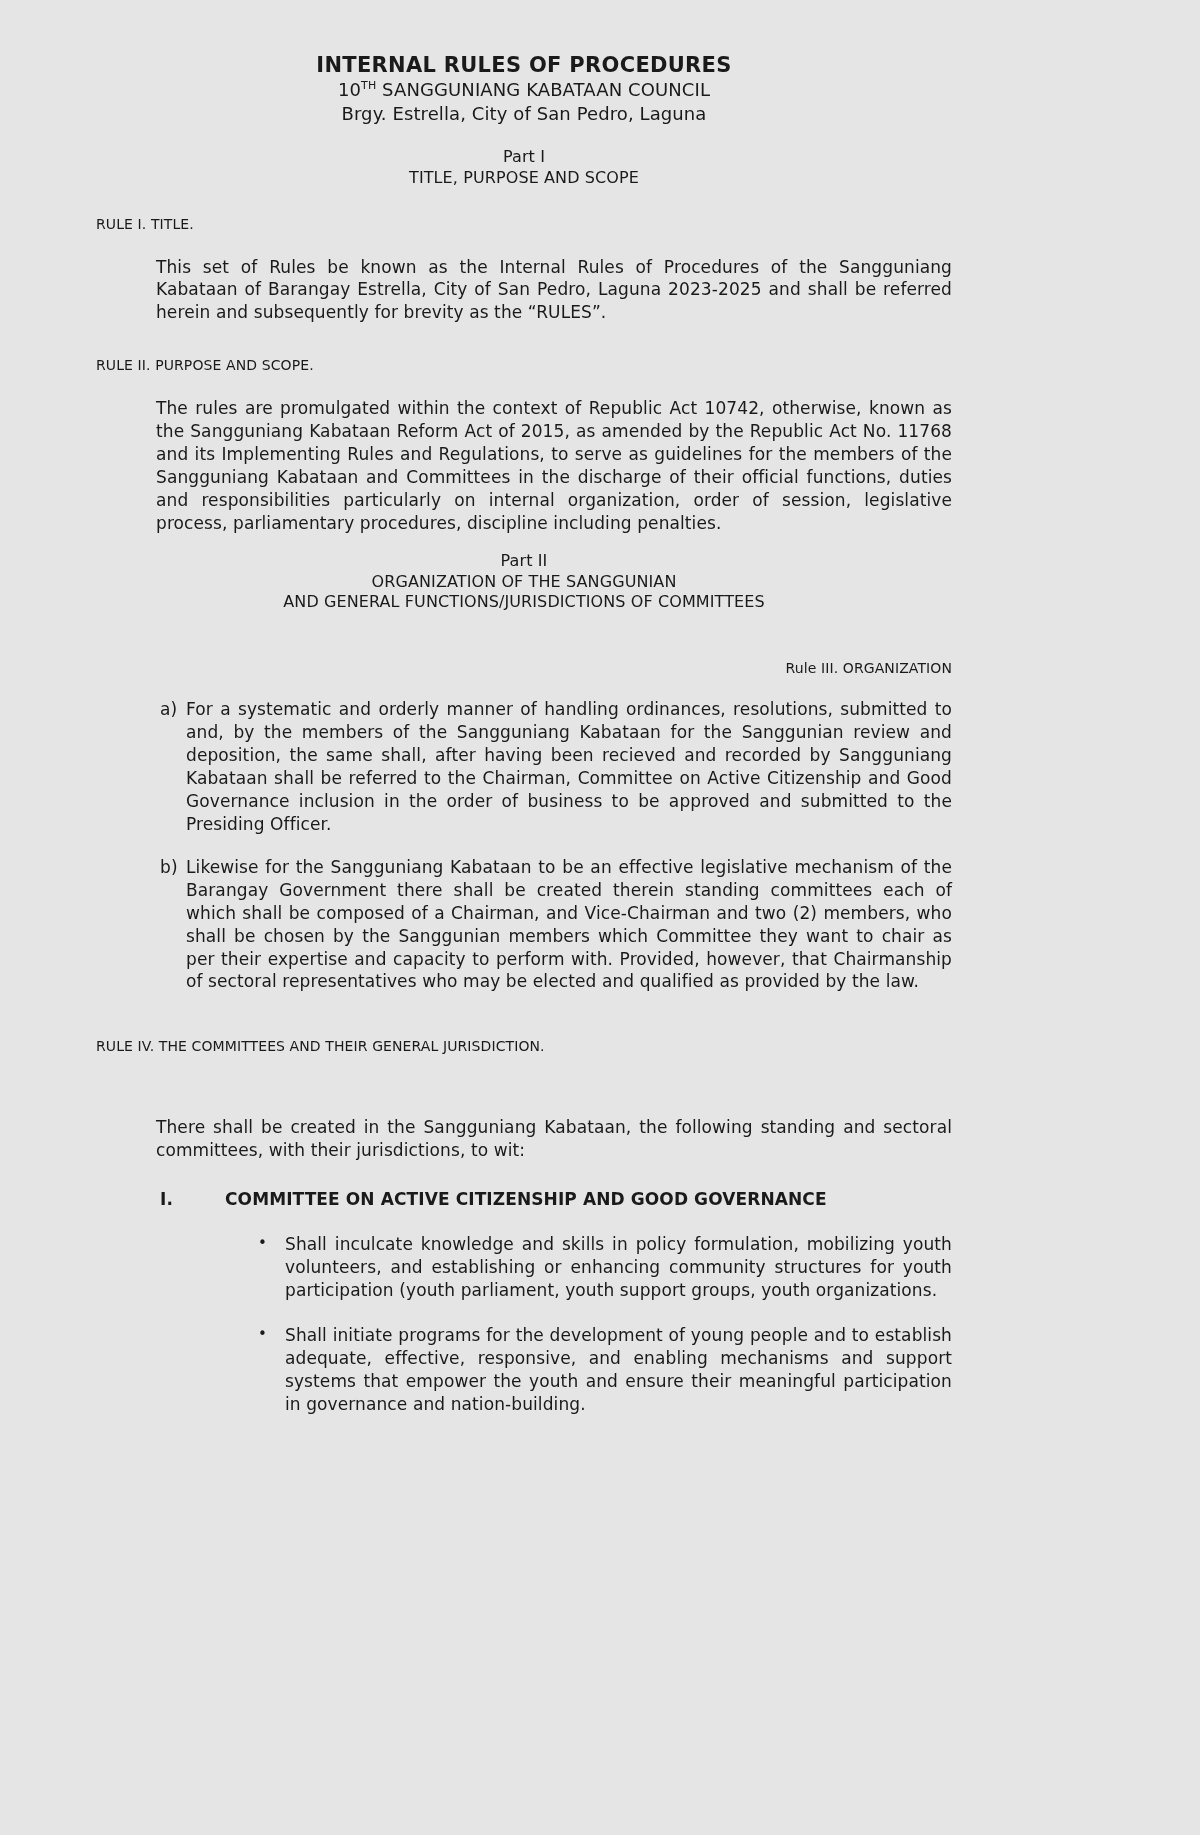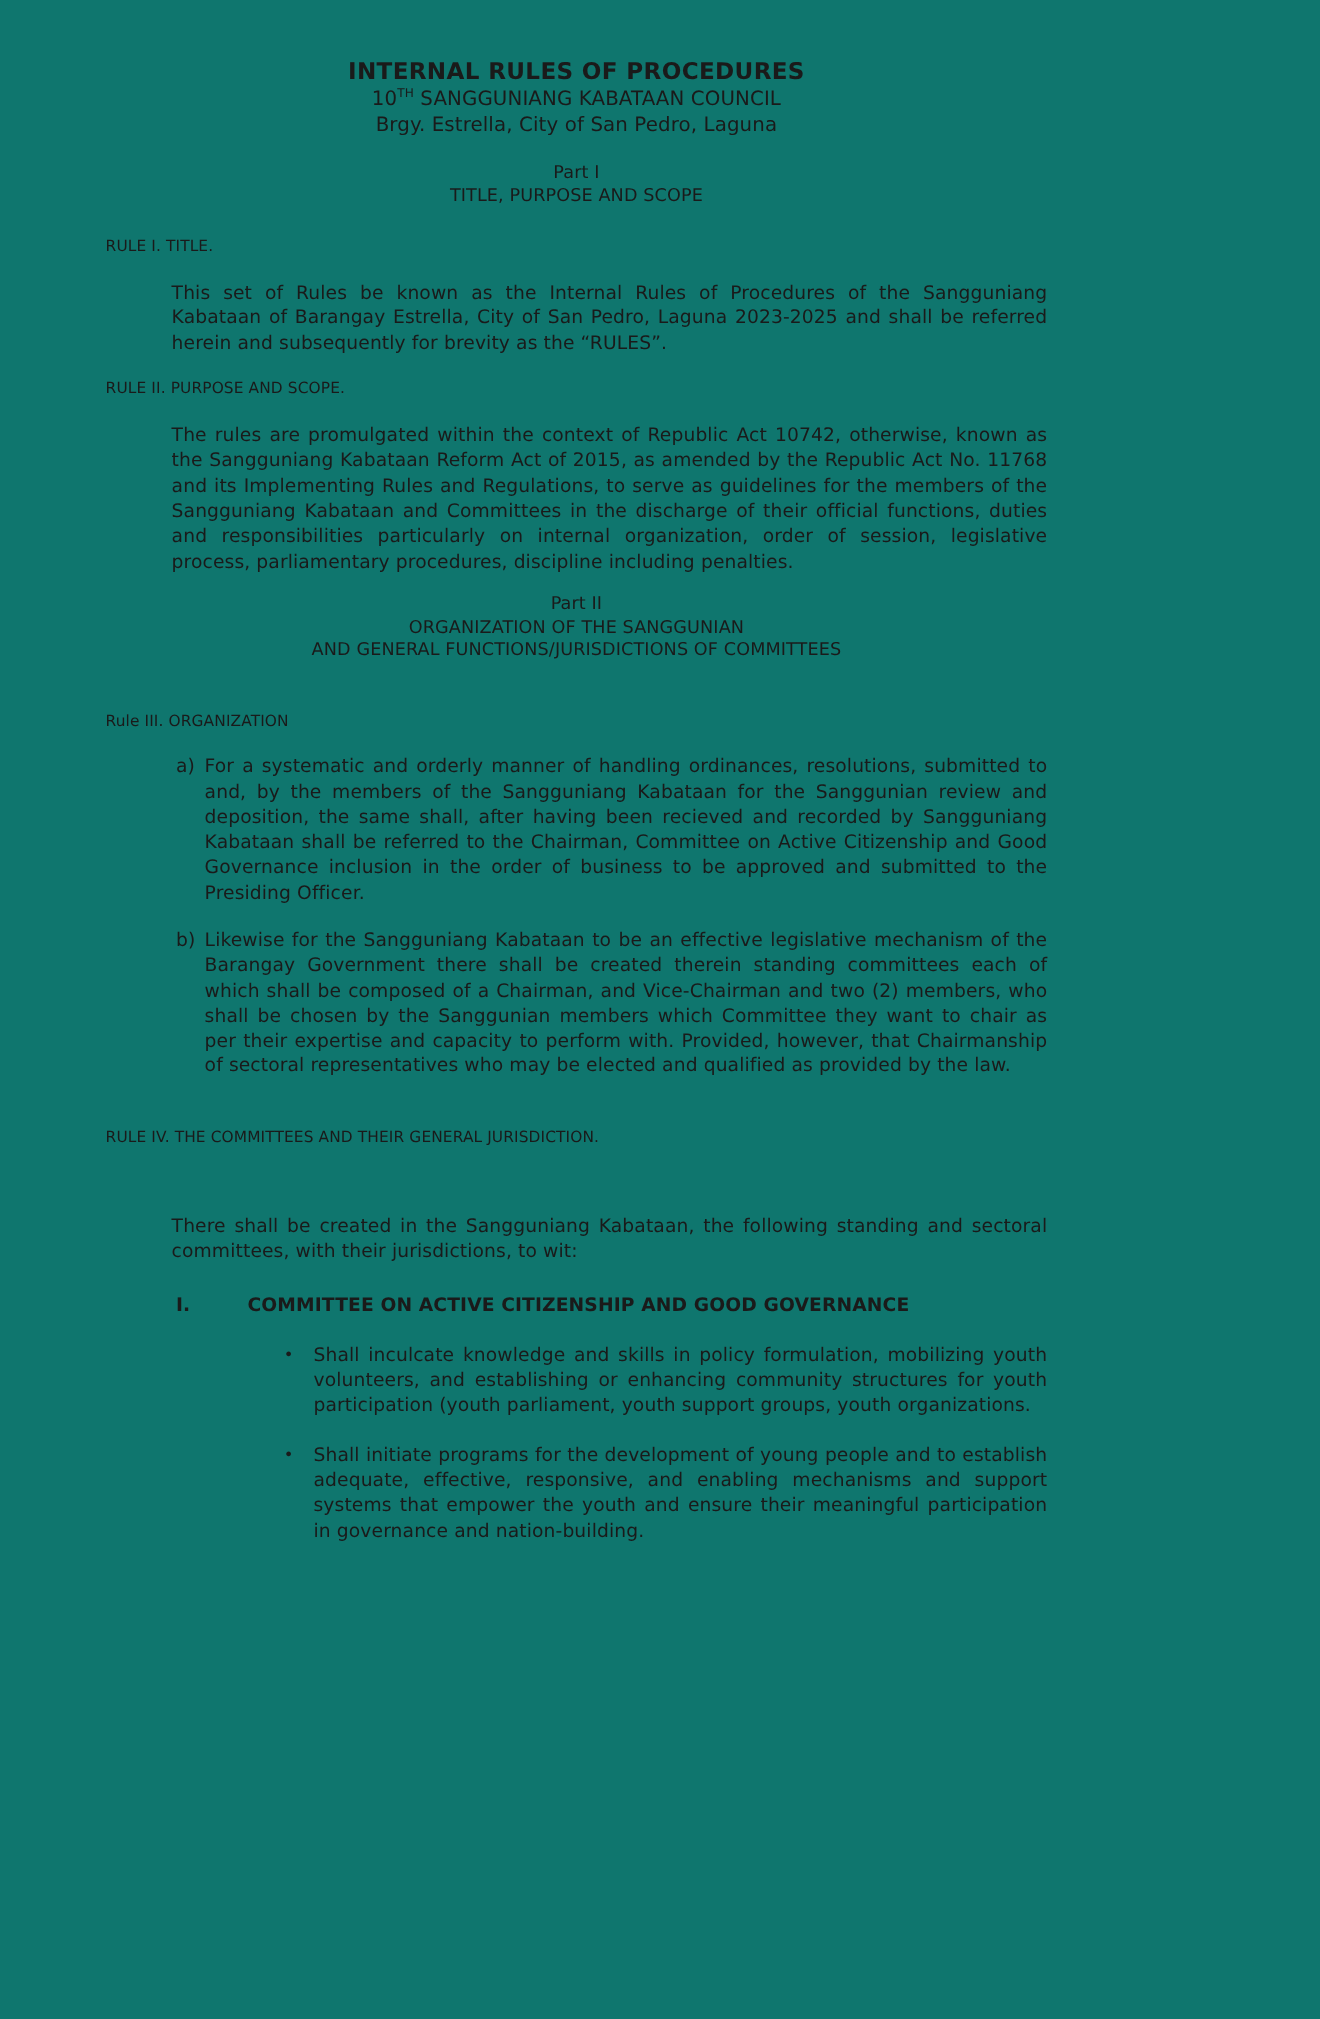--- a/index.html
+++ b/index.html
@@ -8,21 +8,21 @@
     background: #ffffff;
     color: #1a1a1a;
     font-family: "DejaVu Sans", sans-serif;
   }
   .page {
     position: relative;
     width: 1200px;
     height: 1835px;
     box-sizing: border-box;
     padding: 52px 248px 60px 96px;
-    background: #0f766e;
+    background: #e5e5e5;
     overflow: hidden;
   }
   .content {
     width: 100%;
     font-size: 17px;
     line-height: 1.35;
     letter-spacing: 0.1px;
   }
   .center { text-align: center; }
   .doc-title {
@@ -44,21 +44,21 @@
   .part-line { font-size: 16px; line-height: 1.3; }
   .rule-heading {
     margin-top: 26px;
     font-size: 14px;
   }
   .body-para {
     margin-top: 22px;
     margin-left: 60px;
     text-align: justify;
   }
-  .gap-lg { margin-top: 46px; }
+  .gap-lg { margin-top: 46px; text-align: right; }
   .gap-xl { margin-top: 56px; }
   .list-item {
     display: flex;
     margin-left: 64px;
     margin-top: 20px;
   }
   .list-item .marker {
     flex: 0 0 26px;
   }
   .list-item .item-text {
@@ -92,21 +92,21 @@
     <div class="center doc-sub">Brgy. Estrella, City of San Pedro, Laguna</div>
 
     <div class="part-block">
       <div class="center part-line">Part I</div>
       <div class="center part-line">TITLE, PURPOSE AND SCOPE</div>
     </div>
 
     <div class="rule-heading">RULE I. TITLE.</div>
     <div class="body-para">This set of Rules be known as the Internal Rules of Procedures of the Sangguniang Kabataan of Barangay Estrella, City of San Pedro, Laguna 2023-2025 and shall be referred herein and subsequently for brevity as the “RULES”.</div>
 
-    <div class="rule-heading" style="margin-top:20px;">RULE II. PURPOSE AND SCOPE.</div>
+    <div class="rule-heading" style="margin-top:32px;">RULE II. PURPOSE AND SCOPE.</div>
     <div class="body-para">The rules are promulgated within the context of Republic Act 10742, otherwise, known as the Sangguniang Kabataan Reform Act of 2015, as amended by the Republic Act No. 11768 and its Implementing Rules and Regulations, to serve as guidelines for the members of the Sangguniang Kabataan and Committees in the discharge of their official functions, duties and responsibilities particularly on internal organization, order of session, legislative process, parliamentary procedures, discipline including penalties.</div>
 
     <div class="part-block" style="margin-top:16px;">
       <div class="center part-line">Part II</div>
       <div class="center part-line">ORGANIZATION OF THE SANGGUNIAN</div>
       <div class="center part-line">AND GENERAL FUNCTIONS/JURISDICTIONS OF COMMITTEES</div>
     </div>
 
     <div class="rule-heading gap-lg">Rule III. ORGANIZATION</div>
 

